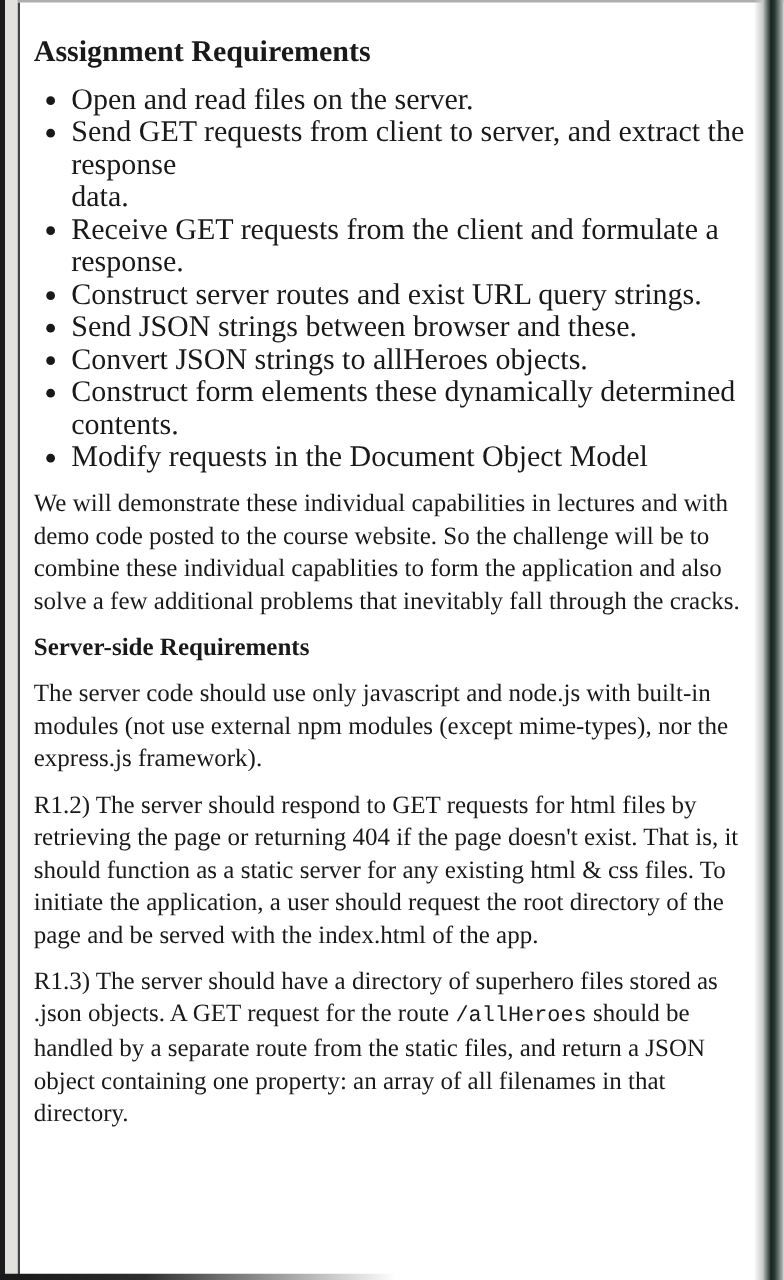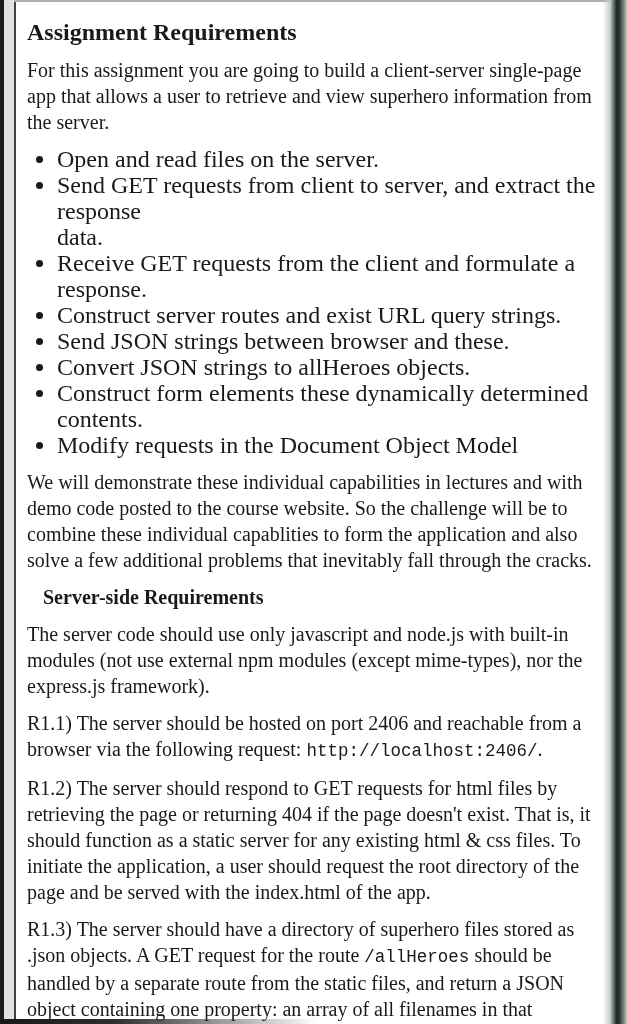--- a/index.html
+++ b/index.html
@@ -64,36 +64,36 @@
   }
   
   .content {
     position: absolute;
     top: 2px;
     left: 14px;
     width: 594px;
     height: 1022px;
     box-sizing: border-box;
     border-left: 2px solid #414141;
-    padding: 8px 6px 0 11px;
+    padding: 18px 6px 0 11px;
     background: #ffffff;
     overflow: hidden;
     z-index: 2;
   }
   h1 {
     font-size: 24px;
     line-height: 28px;
     font-weight: bold;
     margin: 8px 0 0 0;
   }
   h2 {
     font-size: 20px;
     line-height: 26px;
     font-weight: bold;
-    margin: 11px 0 0 16px;
+    margin: 11px 0 0 0;
   }
   p {
     font-size: 20px;
     line-height: 26px;
     margin: 11px 0 0 0;
     white-space: pre-line;
   }
   ul {
     margin: 11px 0 0 0;
     padding-left: 30px;
@@ -114,23 +114,20 @@
 <div class="frame">
   <div class="edge-top"></div>
   <div class="edge-left-dark"></div>
   <div class="edge-left-light"></div>
   <div class="edge-right"></div>
   <div class="edge-bottom"></div>
 
   <div class="content">
     <h1>Assignment Requirements</h1>
 
-    <p>For this assignment you are going to build a client-server single-page
-app that allows a user to retrieve and view superhero information from
-the server.</p>
 
 
     <ul>
       <li>Open and read files on the server.</li>
       <li>Send GET requests from client to server, and extract the response
 data.</li>
       <li>Receive GET requests from the client and formulate a response.</li>
       <li>Construct server routes and exist URL query strings.</li>
       <li>Send JSON strings between browser and these.</li>
       <li>Convert JSON strings to allHeroes objects.</li>
@@ -142,22 +139,20 @@
 demo code posted to the course website. So the challenge will be to
 combine these individual capablities to form the application and also
 solve a few additional problems that inevitably fall through the cracks.</p>
 
     <h2>Server-side Requirements</h2>
 
     <p>The server code should use only javascript and node.js with built-in
 modules (not use external npm modules (except mime-types), nor the
 express.js framework).</p>
 
-    <p><span>R1.1) The server should be hosted on port 2406 and reachable from a
-browser via the following request: </span><code class="mono">http://localhost:2406/</code><span>.</span></p>
 
     <p>R1.2) The server should respond to GET requests for html files by
 retrieving the page or returning 404 if the page doesn't exist. That is, it
 should function as a static server for any existing html &amp; css files. To
 initiate the application, a user should request the root directory of the
 page and be served with the index.html of the app.</p>
 
     <p><span>R1.3) The server should have a directory of superhero files stored as
 .json objects. A GET request for the route </span><code class="mono">/allHeroes</code><span> should be
 handled by a separate route from the static files, and return a JSON

